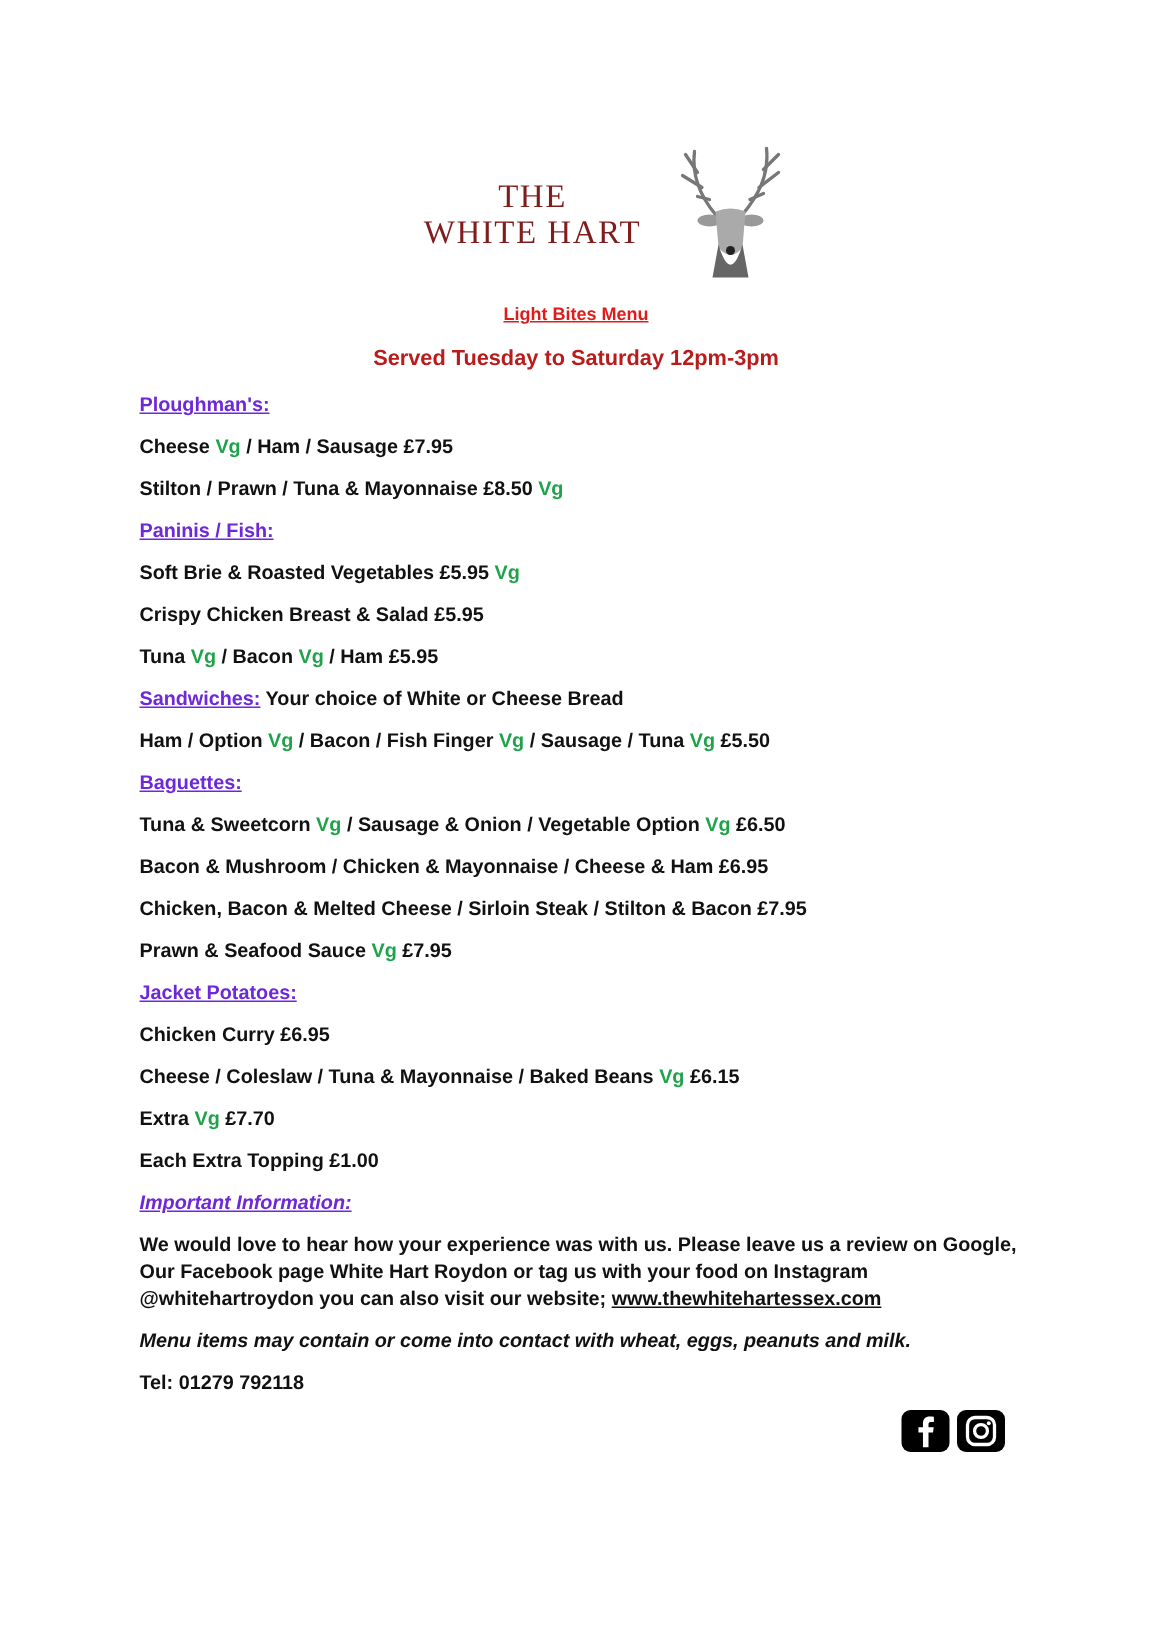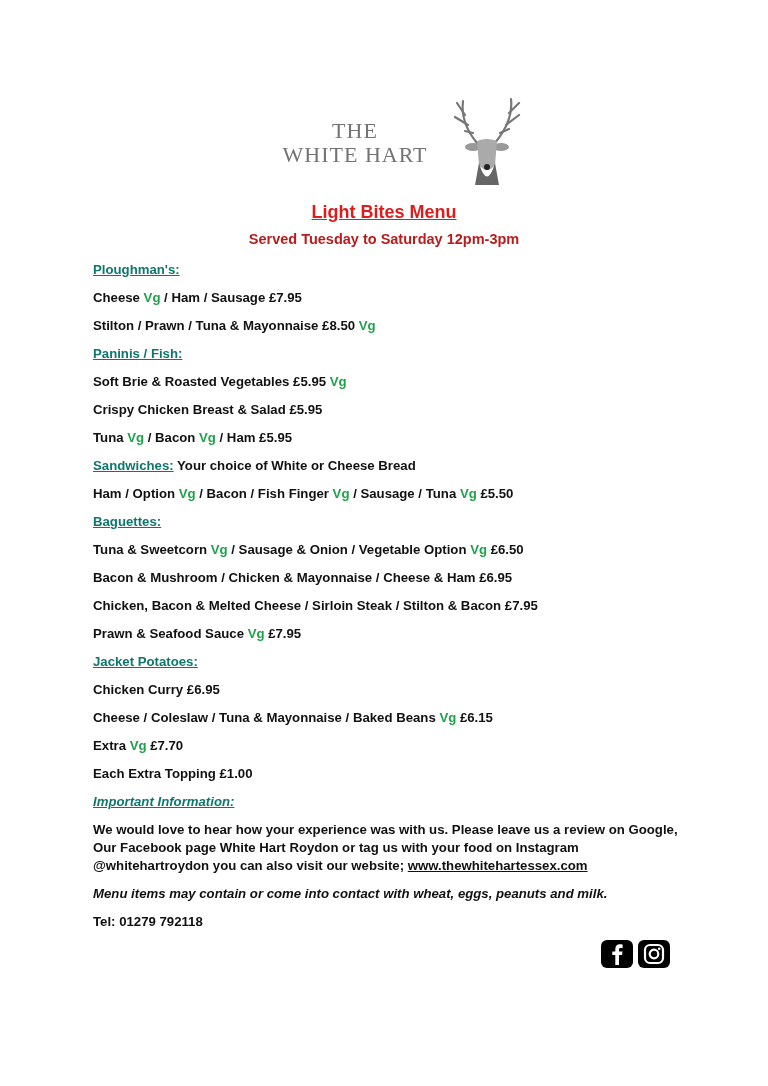--- a/index.html
+++ b/index.html
@@ -1,31 +1,31 @@
 <!DOCTYPE html>
 <html><head>
 <meta charset="utf-8">
 <style>
   html, body { margin: 0; padding: 0; background: #ffffff; }
   body { width: 768px; height: 1086px; position: relative; overflow: hidden;
          font-family: "Liberation Sans", sans-serif; color: #111111; }
   .logo { position: absolute; left: 245px; top: 95px; width: 280px; height: 95px; }
   .logo-text { position: absolute; left: 0; top: 24px; width: 220px; text-align: center;
-               font-family: "Liberation Serif", serif; color: #737373; letter-spacing: 1px; }
+               font-family: "Liberation Serif", serif; color: #7f1d1d; letter-spacing: 1px; }
   .logo-the { font-size: 22px; line-height: 24px; }
   .logo-name { font-size: 22px; line-height: 24px; }
   .logo-stag { position: absolute; left: 202px; top: 0; width: 80px; height: 95px; }
   .title { position: absolute; left: 0; width: 768px; text-align: center; top: 202px;
-           font-size: 18px; font-weight: bold; color: #e01b1b; }
+           font-size: 12px; font-weight: bold; color: #e01b1b; }
   .title span { text-decoration: underline; }
   .subtitle { position: absolute; left: 0; width: 768px; text-align: center; top: 231px;
               font-size: 14.5px; font-weight: bold; color: #b91c1c; }
   .content { position: absolute; left: 93px; top: 261px; width: 600px; }
   .line { font-size: 13.2px; font-weight: bold; height: 28px; line-height: 18px; white-space: nowrap; }
-  .heading { color: #0f766e; text-decoration: underline; margin-top: 19px; }
+  .heading { color: #6d28d9; text-decoration: underline; margin-top: 19px; }
   .vg { color: #1fa34a; }
   .italic { font-style: italic; }
   .para { font-size: 13.2px; font-weight: bold; line-height: 18px; margin-bottom: 10px; }
   .link { text-decoration: underline; }
   .social { position: absolute; left: 601px; top: 940px; display: flex; gap: 5px; }
   .soc-btn { width: 32px; height: 28px; background: #000; border-radius: 6px; display: flex;
              align-items: center; justify-content: center; }
 </style>
 </head>
 <body>

